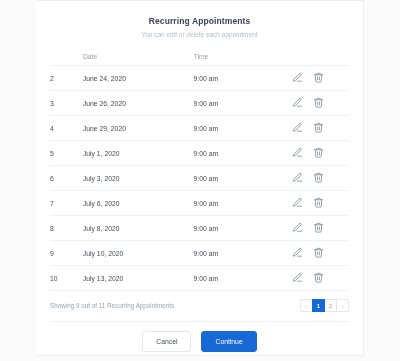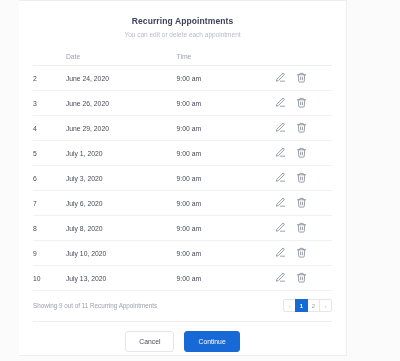--- a/index.html
+++ b/index.html
@@ -19,21 +19,21 @@
   .stage {
     position: relative;
     width: 400px;
     height: 361px;
     background: #fbfbfc;
   }
 
   
   .card {
     position: absolute;
-    left: 19px;
+    left: 36px;
     top: 0px;
     width: 328px;
     height: 356px;
     background: #ffffff;
     border: 1px solid #eceef0;
     border-left: none;
     box-sizing: border-box;
     display: flex;
     flex-direction: column;
   }

